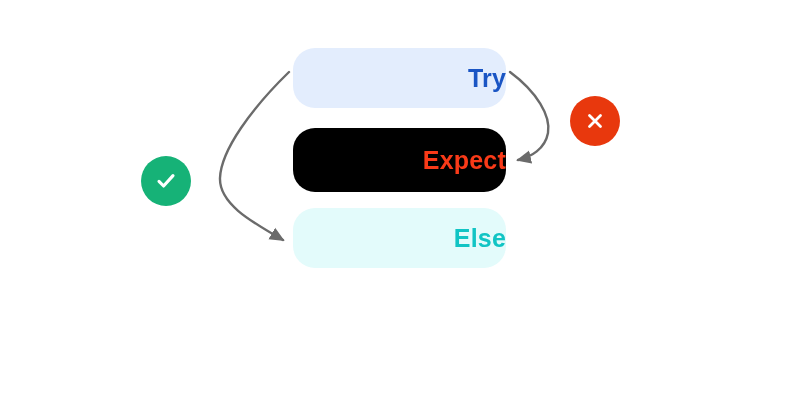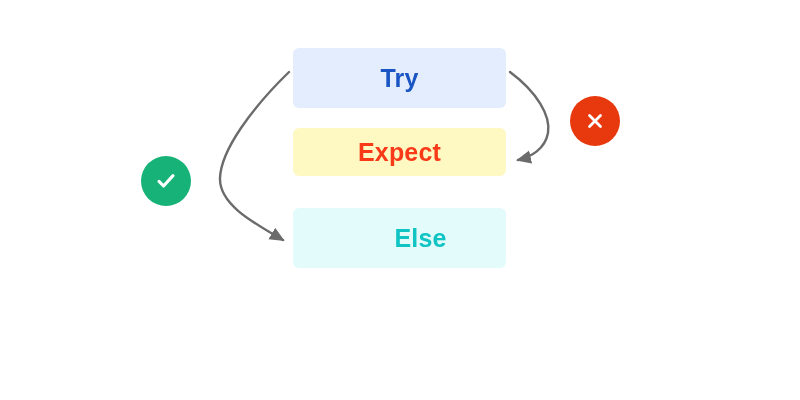--- a/index.html
+++ b/index.html
@@ -25,41 +25,41 @@
     top: 0;
     width: 800px;
     height: 400px;
     pointer-events: none;
   }
   .node {
     position: absolute;
     box-sizing: border-box;
     display: flex;
     align-items: center;
-    justify-content: center;
-    border-radius: 6px;
+    justify-content: flex-end;
+    border-radius: 22px;
     font-size: 25px;
     font-weight: 700;
     letter-spacing: 0.2px;
     line-height: 1;
   }
   #node-try {
     left: 293px;
     top: 48px;
     width: 213px;
     height: 60px;
     background: #e3edfd;
     color: #1a55c4;
   }
   #node-expect {
     left: 293px;
     top: 128px;
     width: 213px;
-    height: 48px;
-    background: #fef9c3;
+    height: 64px;
+    background: #000000;
     color: #f93a18;
   }
   #node-else {
     left: 293px;
     top: 208px;
     width: 213px;
     height: 60px;
     background: #e3fbfb;
     color: #11c4c4;
     padding-left: 42px;

